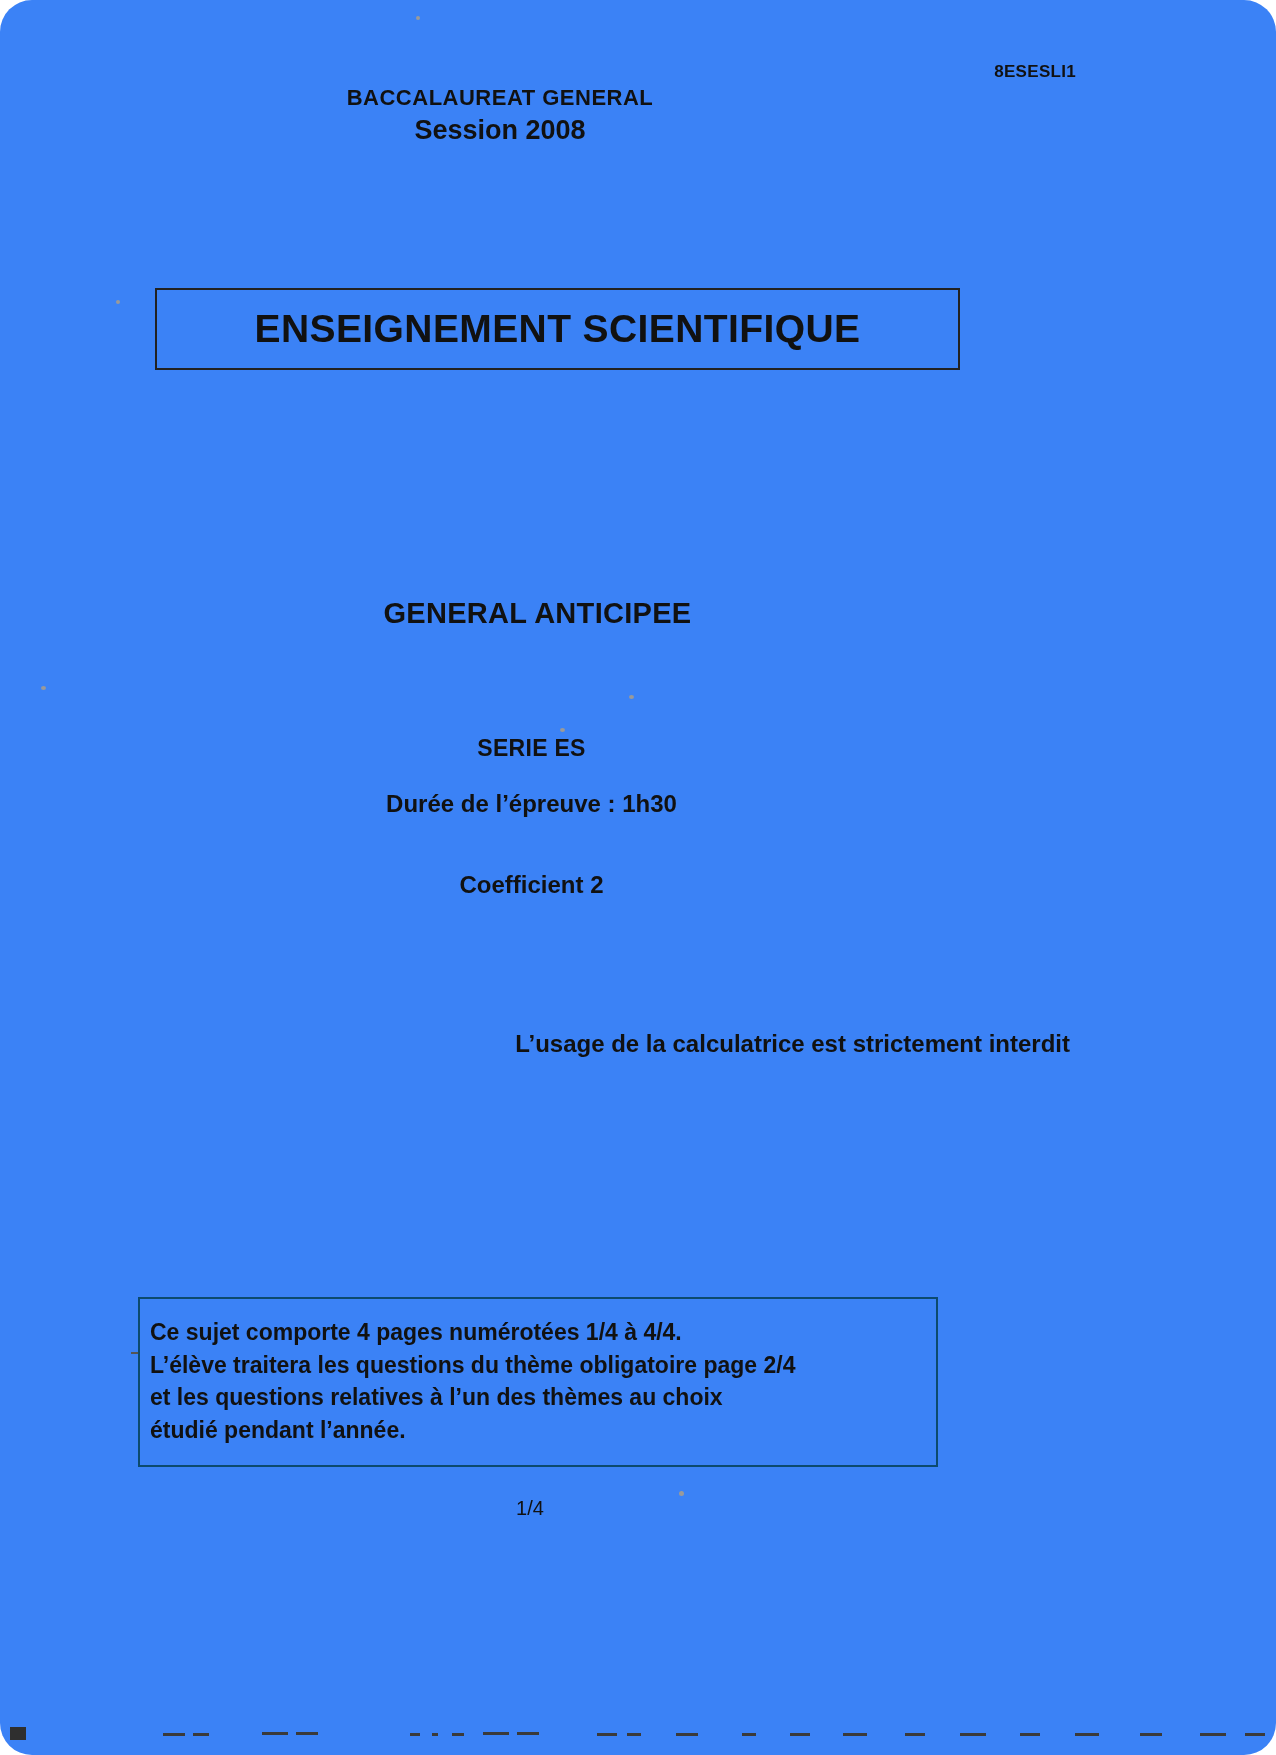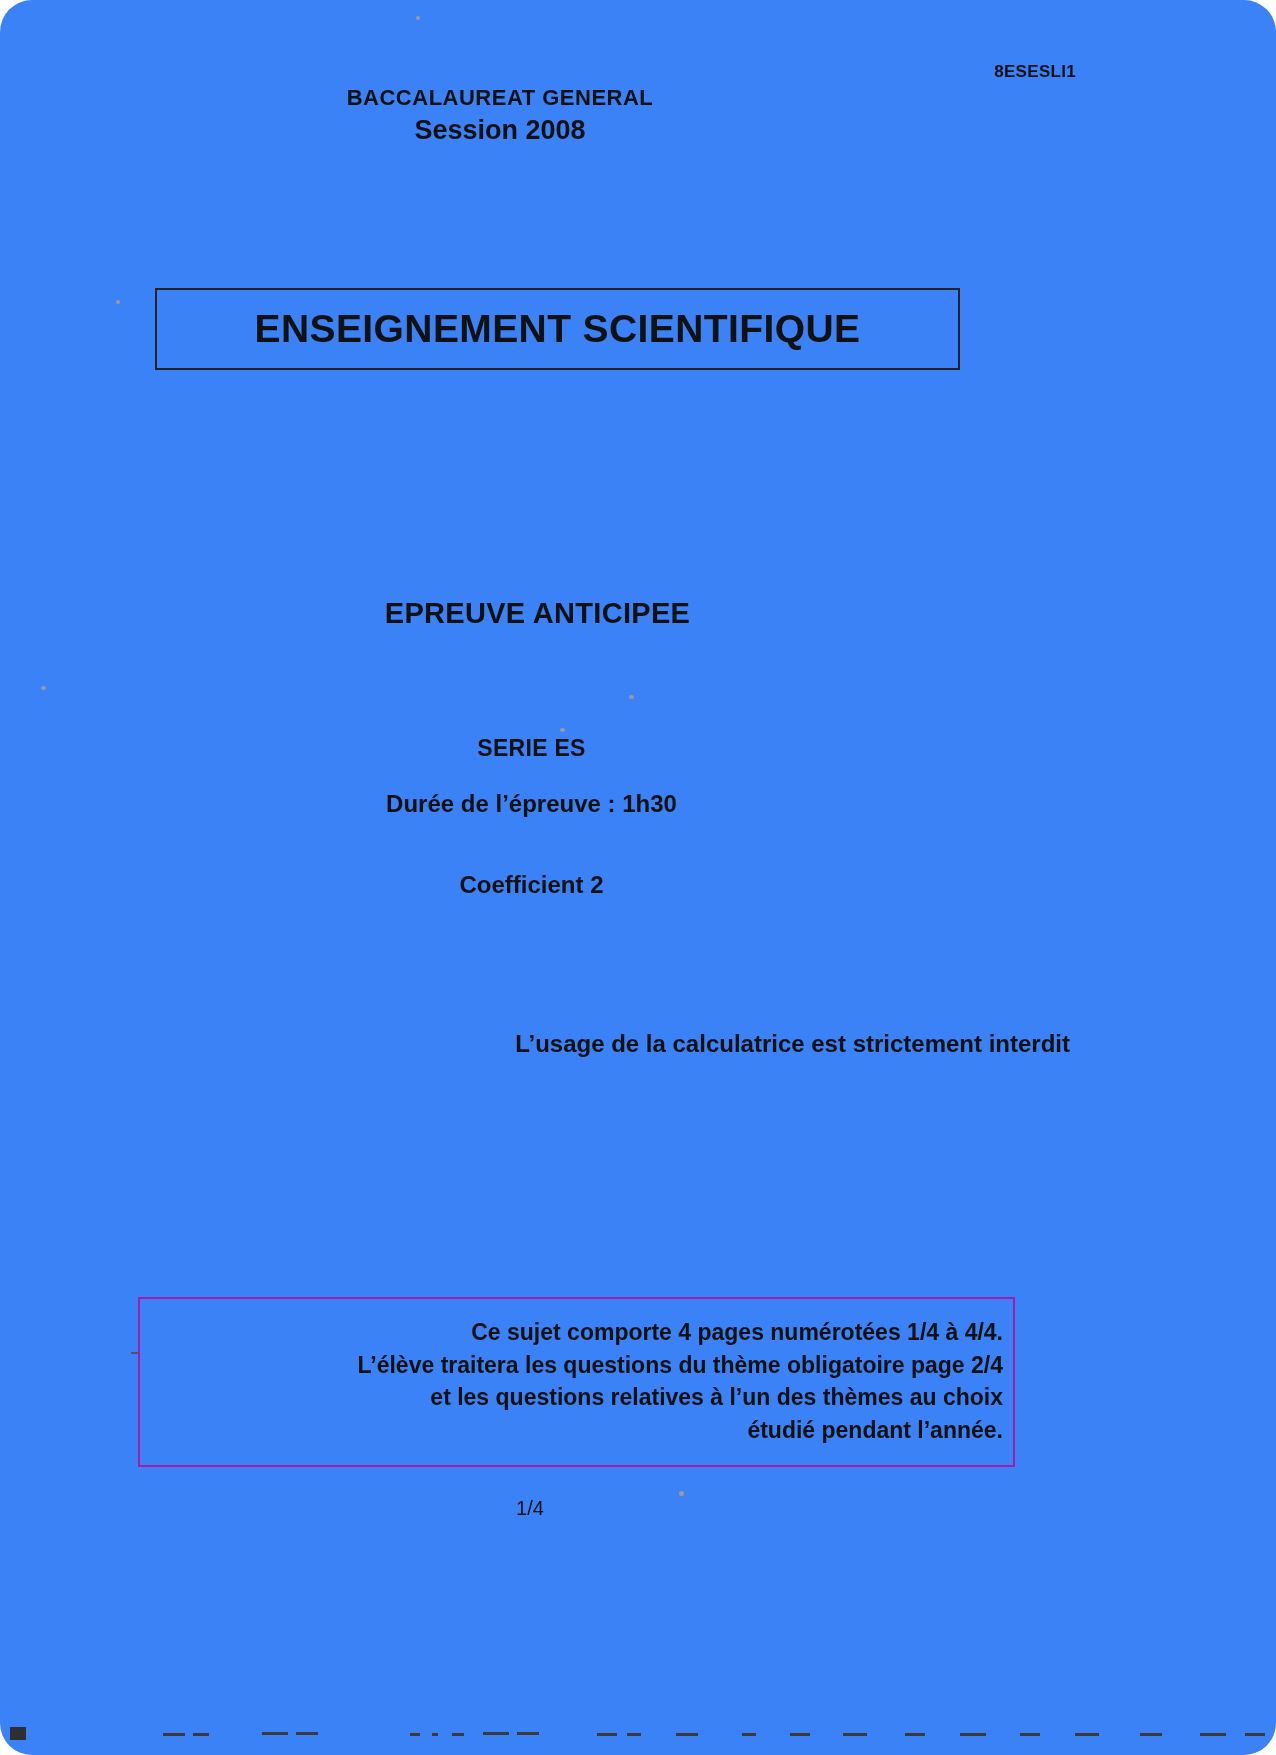--- a/index.html
+++ b/index.html
@@ -104,25 +104,25 @@
     left: 0;
     width: 1070px;
     text-align: right;
     font-size: 24px;
     font-weight: bold;
   }
   .notice-box {
     position: absolute;
     top: 1297px;
     left: 138px;
-    width: 877px;
-    border: 2px solid #a21caf;
+    width: 800px;
+    border: 2px solid #0c4a6e;
     padding: 17px 10px 18px 10px;
     box-sizing: border-box;
-    text-align: right;
+    text-align: left;
   }
   .notice-box div {
     font-size: 23px;
     font-weight: bold;
     line-height: 1.42;
   }
   .page-number {
     position: absolute;
     top: 1497px;
     left: 0;
@@ -170,21 +170,21 @@
 
   <div class="title-block">
     <div class="line1">BACCALAUREAT GENERAL</div>
     <div class="line2">Session 2008</div>
   </div>
 
   <div class="boxed-title">
     <span>ENSEIGNEMENT SCIENTIFIQUE</span>
   </div>
 
-  <div class="epreuve">EPREUVE ANTICIPEE</div>
+  <div class="epreuve">GENERAL ANTICIPEE</div>
 
   <div class="serie">SERIE ES</div>
 
   <div class="duree">Durée de l’épreuve : 1h30</div>
 
   <div class="coefficient">Coefficient 2</div>
 
   <div class="calculatrice">L’usage de la calculatrice est strictement interdit</div>
 
   <div class="notice-box">

